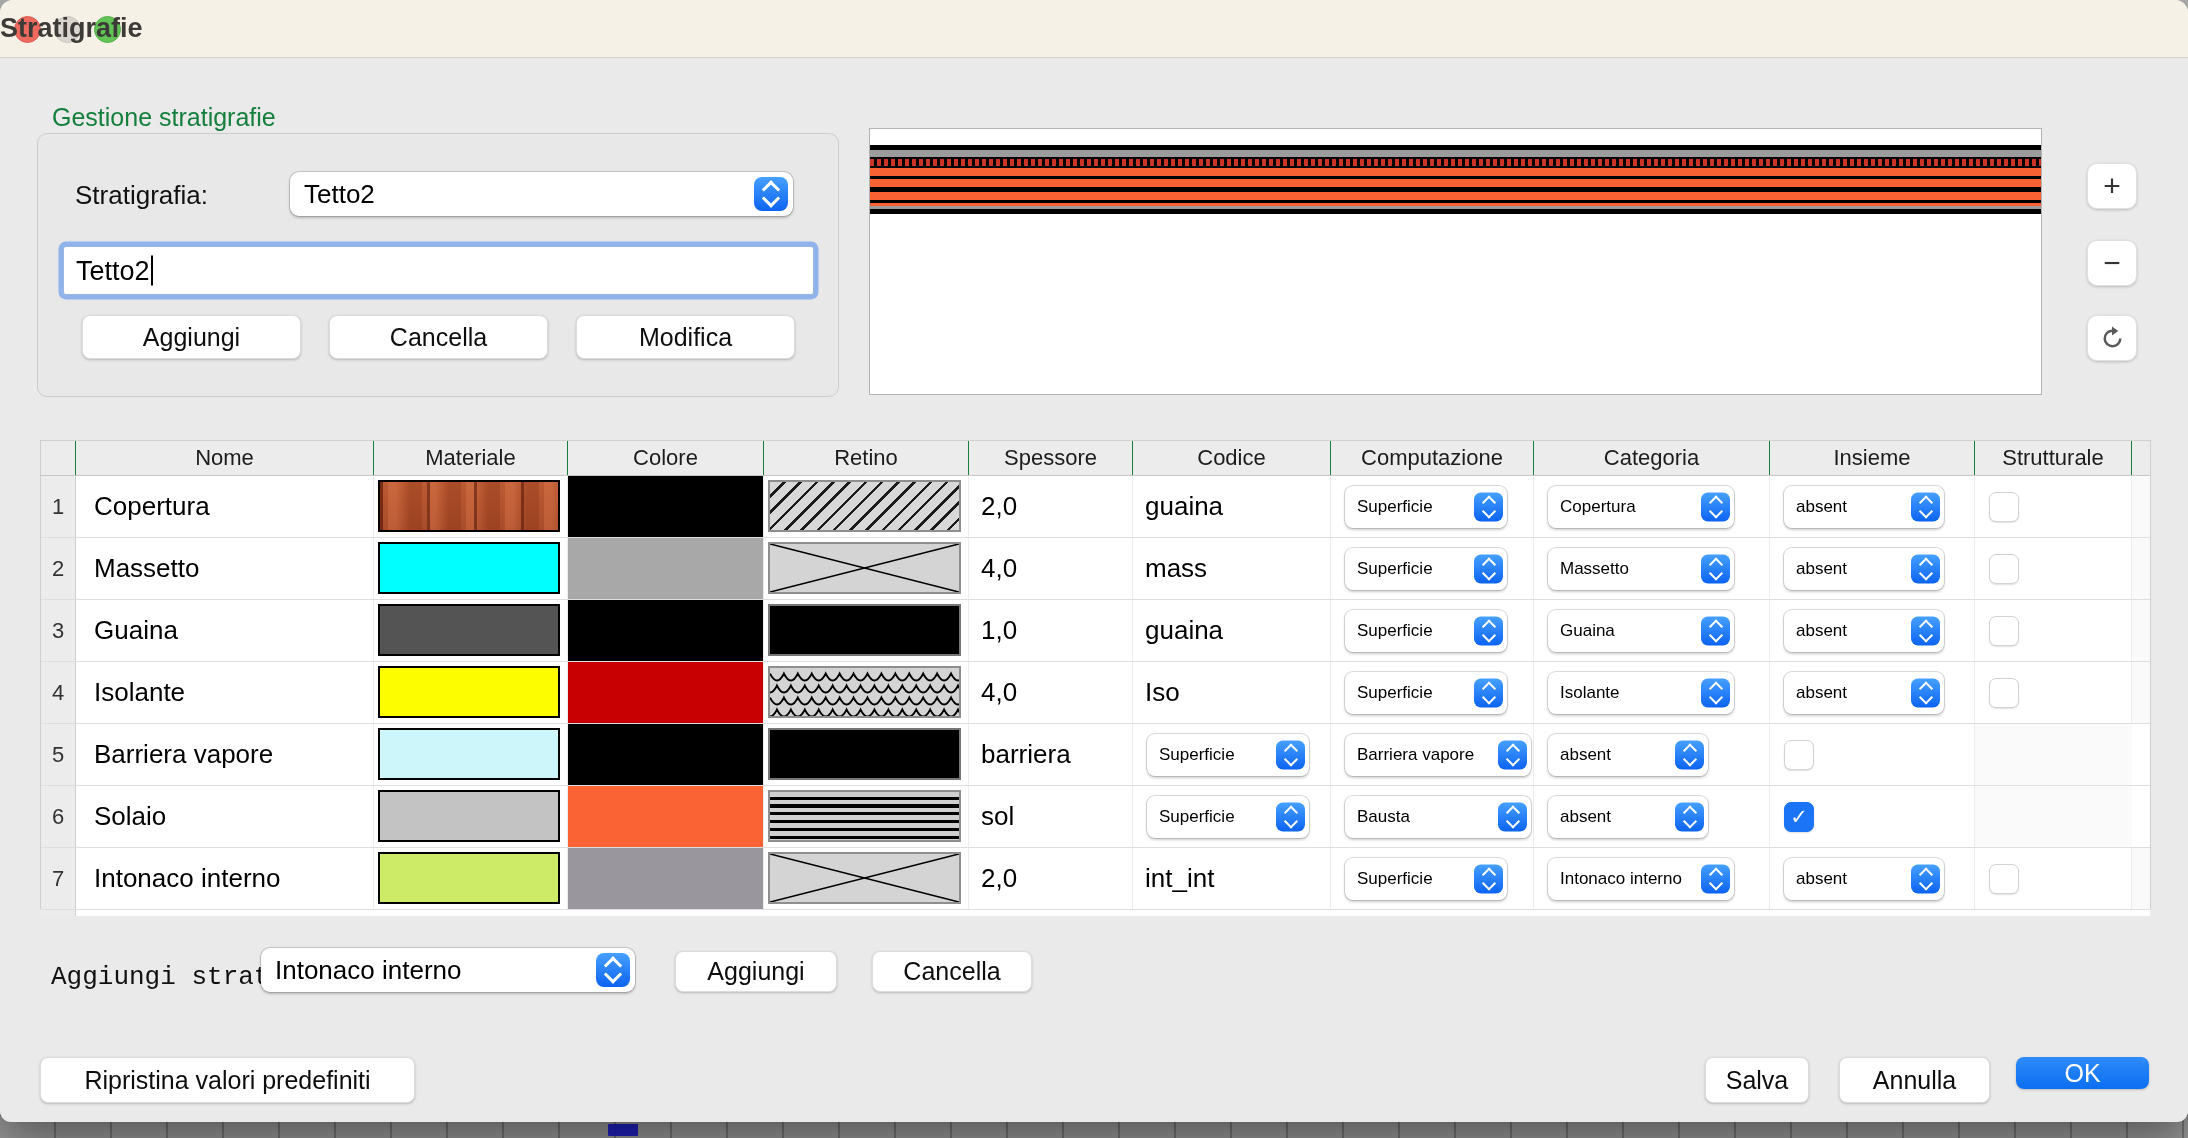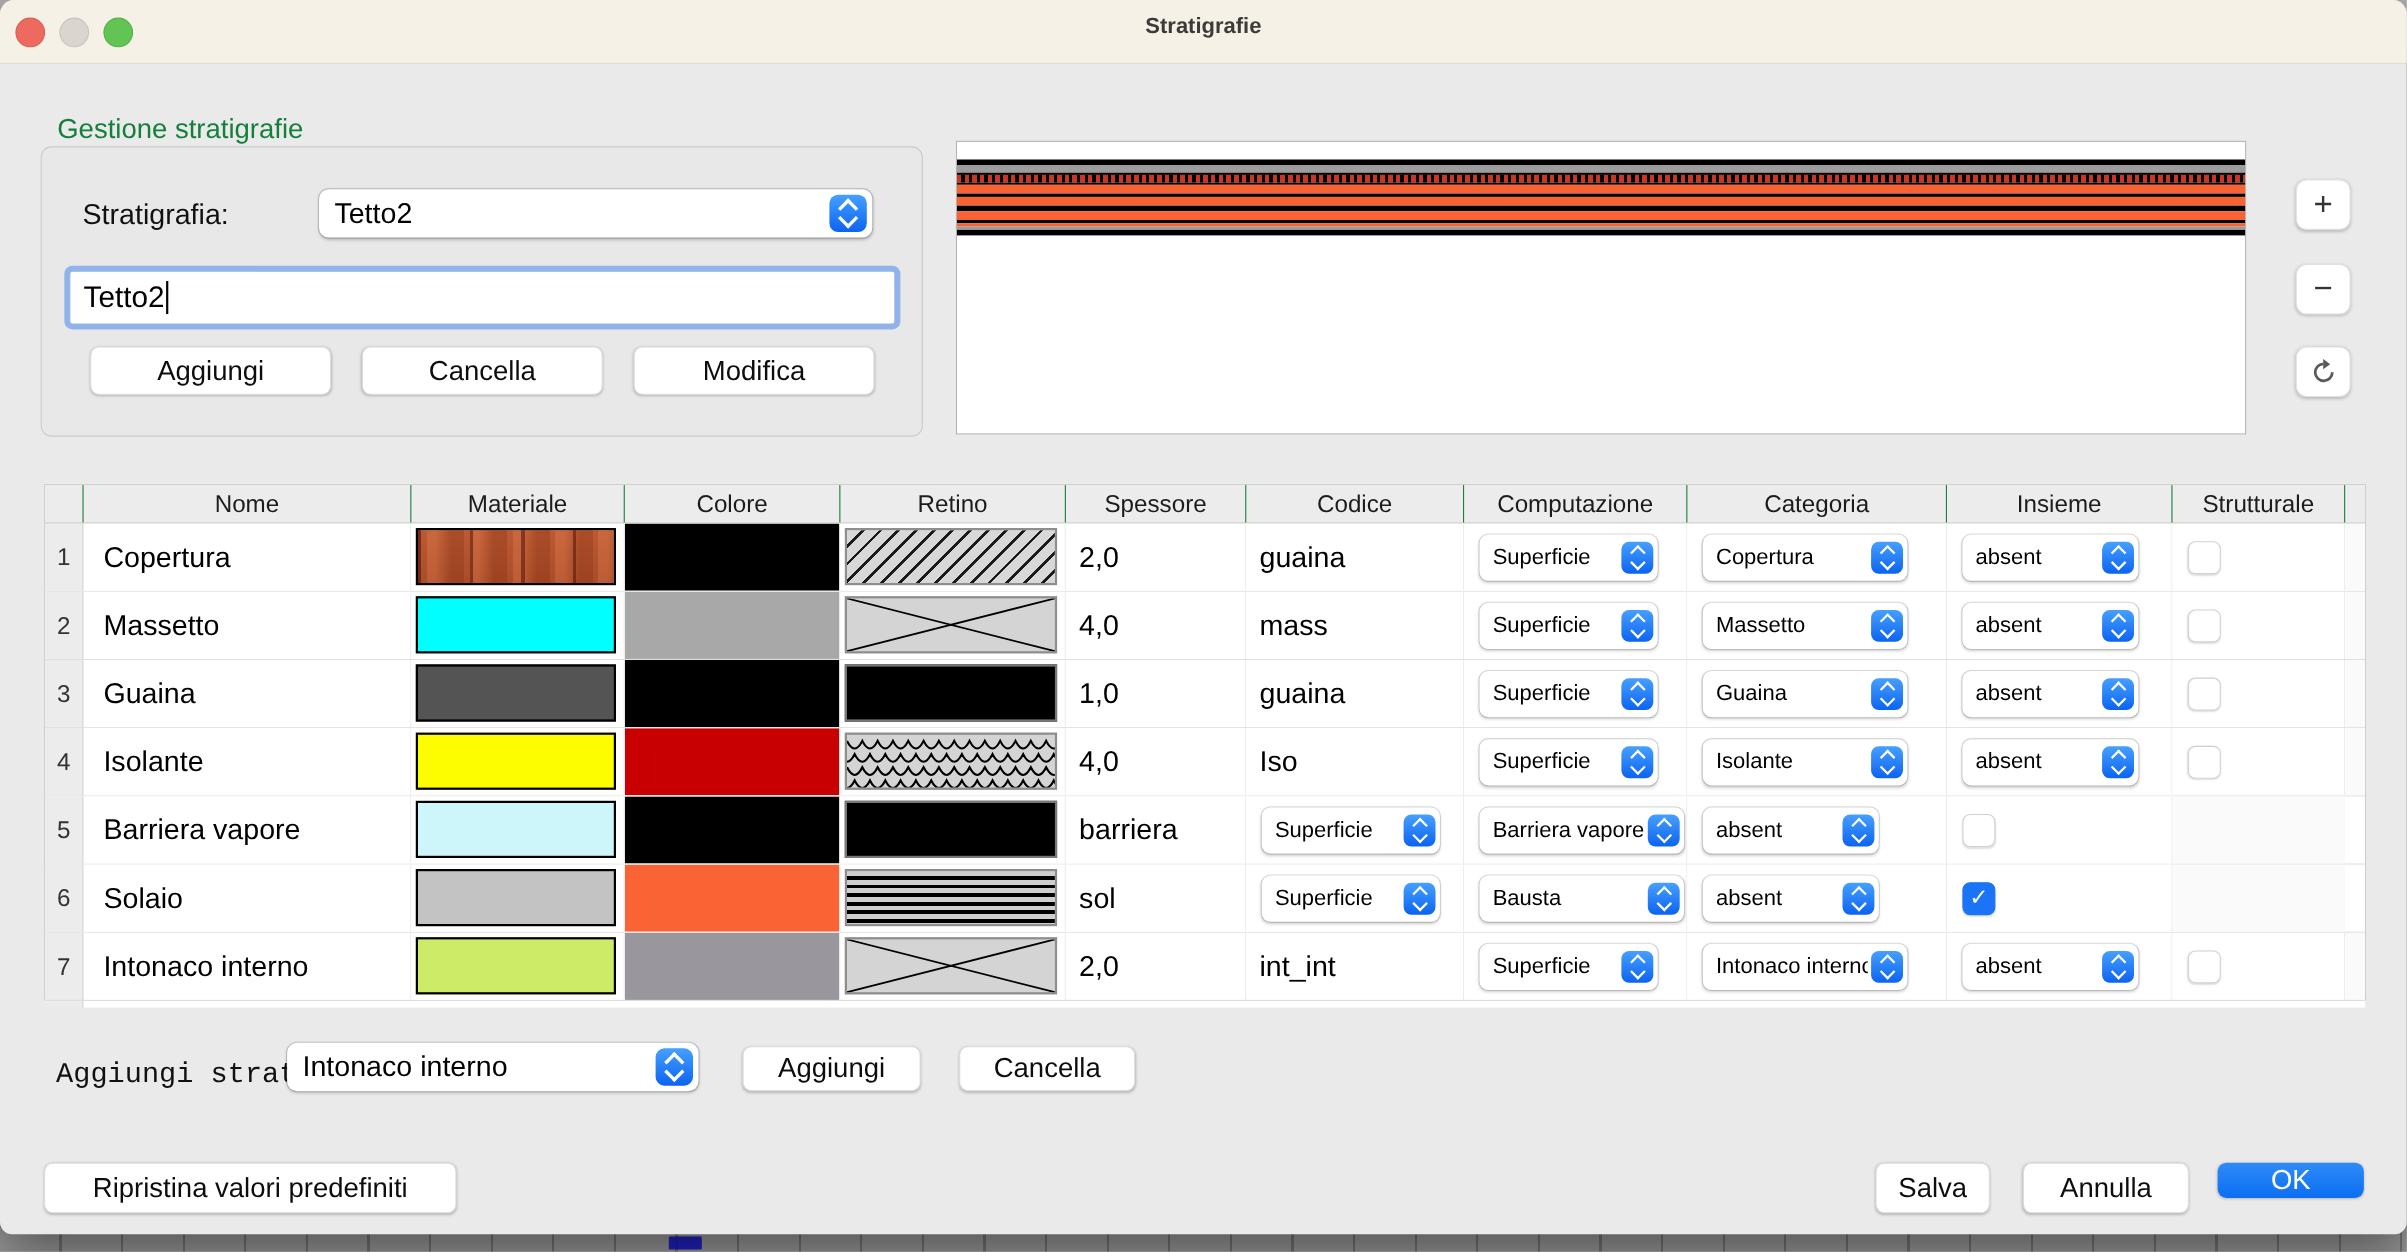--- a/index.html
+++ b/index.html
@@ -23,22 +23,22 @@
     position:absolute;left:0;top:0;width:2188px;height:1122px;
     background:#ebeaea;border-radius:13px 13px 11px 11px;
     box-shadow:0 18px 50px rgba(0,0,0,.45);
   }
   .titlebar{
     position:absolute;left:0;top:0;right:0;height:57px;
     background:#f6f1e7;border-bottom:1px solid #d6d2c9;
     border-radius:13px 13px 0 0;
   }
   .titlebar .title{
-    position:absolute;left:0;right:0;top:13px;text-align:center;
-    font-size:20px;font-weight:bold;color:#3c3b38;
+    position:absolute;left:0;right:0;top:13px;text-align:left;
+    font-size:27px;font-weight:bold;color:#3c3b38;
   }
   .tl{position:absolute;top:16px;width:25px;height:25px;border-radius:50%;}
   .tl.red{left:14px;background:#ee6a5f;border:1px solid #d95d52;}
   .tl.gray{left:54px;background:#dad6cf;border:1px solid #c9c5be;}
   .tl.green{left:94px;background:#61c455;border:1px solid #53b046;}
 
   
   .group-label{position:absolute;left:52px;top:103px;font-size:25px;color:#15803d;}
   .group-box{
     position:absolute;left:37px;top:133px;width:800px;height:262px;
@@ -156,21 +156,21 @@
   .p-hatch{background:repeating-linear-gradient(135deg,#d8d8d8 0 9px,#1a1a1a 9px 11.5px);}
   .p-hlines{background:repeating-linear-gradient(180deg,#cfcfcf 0 4.5px,#000 4.5px 7.8px);}
   .p-box svg{position:absolute;left:0;top:0;width:100%;height:100%;}
 
   .select{
     position:relative;margin-left:14px;height:42px;background:#fff;border-radius:8px;
     box-shadow:0 0 0 1px rgba(0,0,0,.13),0 1.5px 3px rgba(0,0,0,.2);
   }
   .select .val{
     position:absolute;left:12px;top:50%;transform:translateY(-50%);
-    font-size:20px;white-space:nowrap;overflow:hidden;right:36px;
+    font-size:17px;white-space:nowrap;overflow:hidden;right:36px;
   }
   .w-comp{width:162px;}
   .w-cat{width:186px;}
   .w-ins{width:160px;}
 
   .checkbox{
     margin-left:14px;width:28px;height:28px;border-radius:7px;background:#fff;
     border:1.5px solid #d2d2d2;box-shadow:0 1px 1.5px rgba(0,0,0,.12);
     display:flex;align-items:center;justify-content:center;
   }

